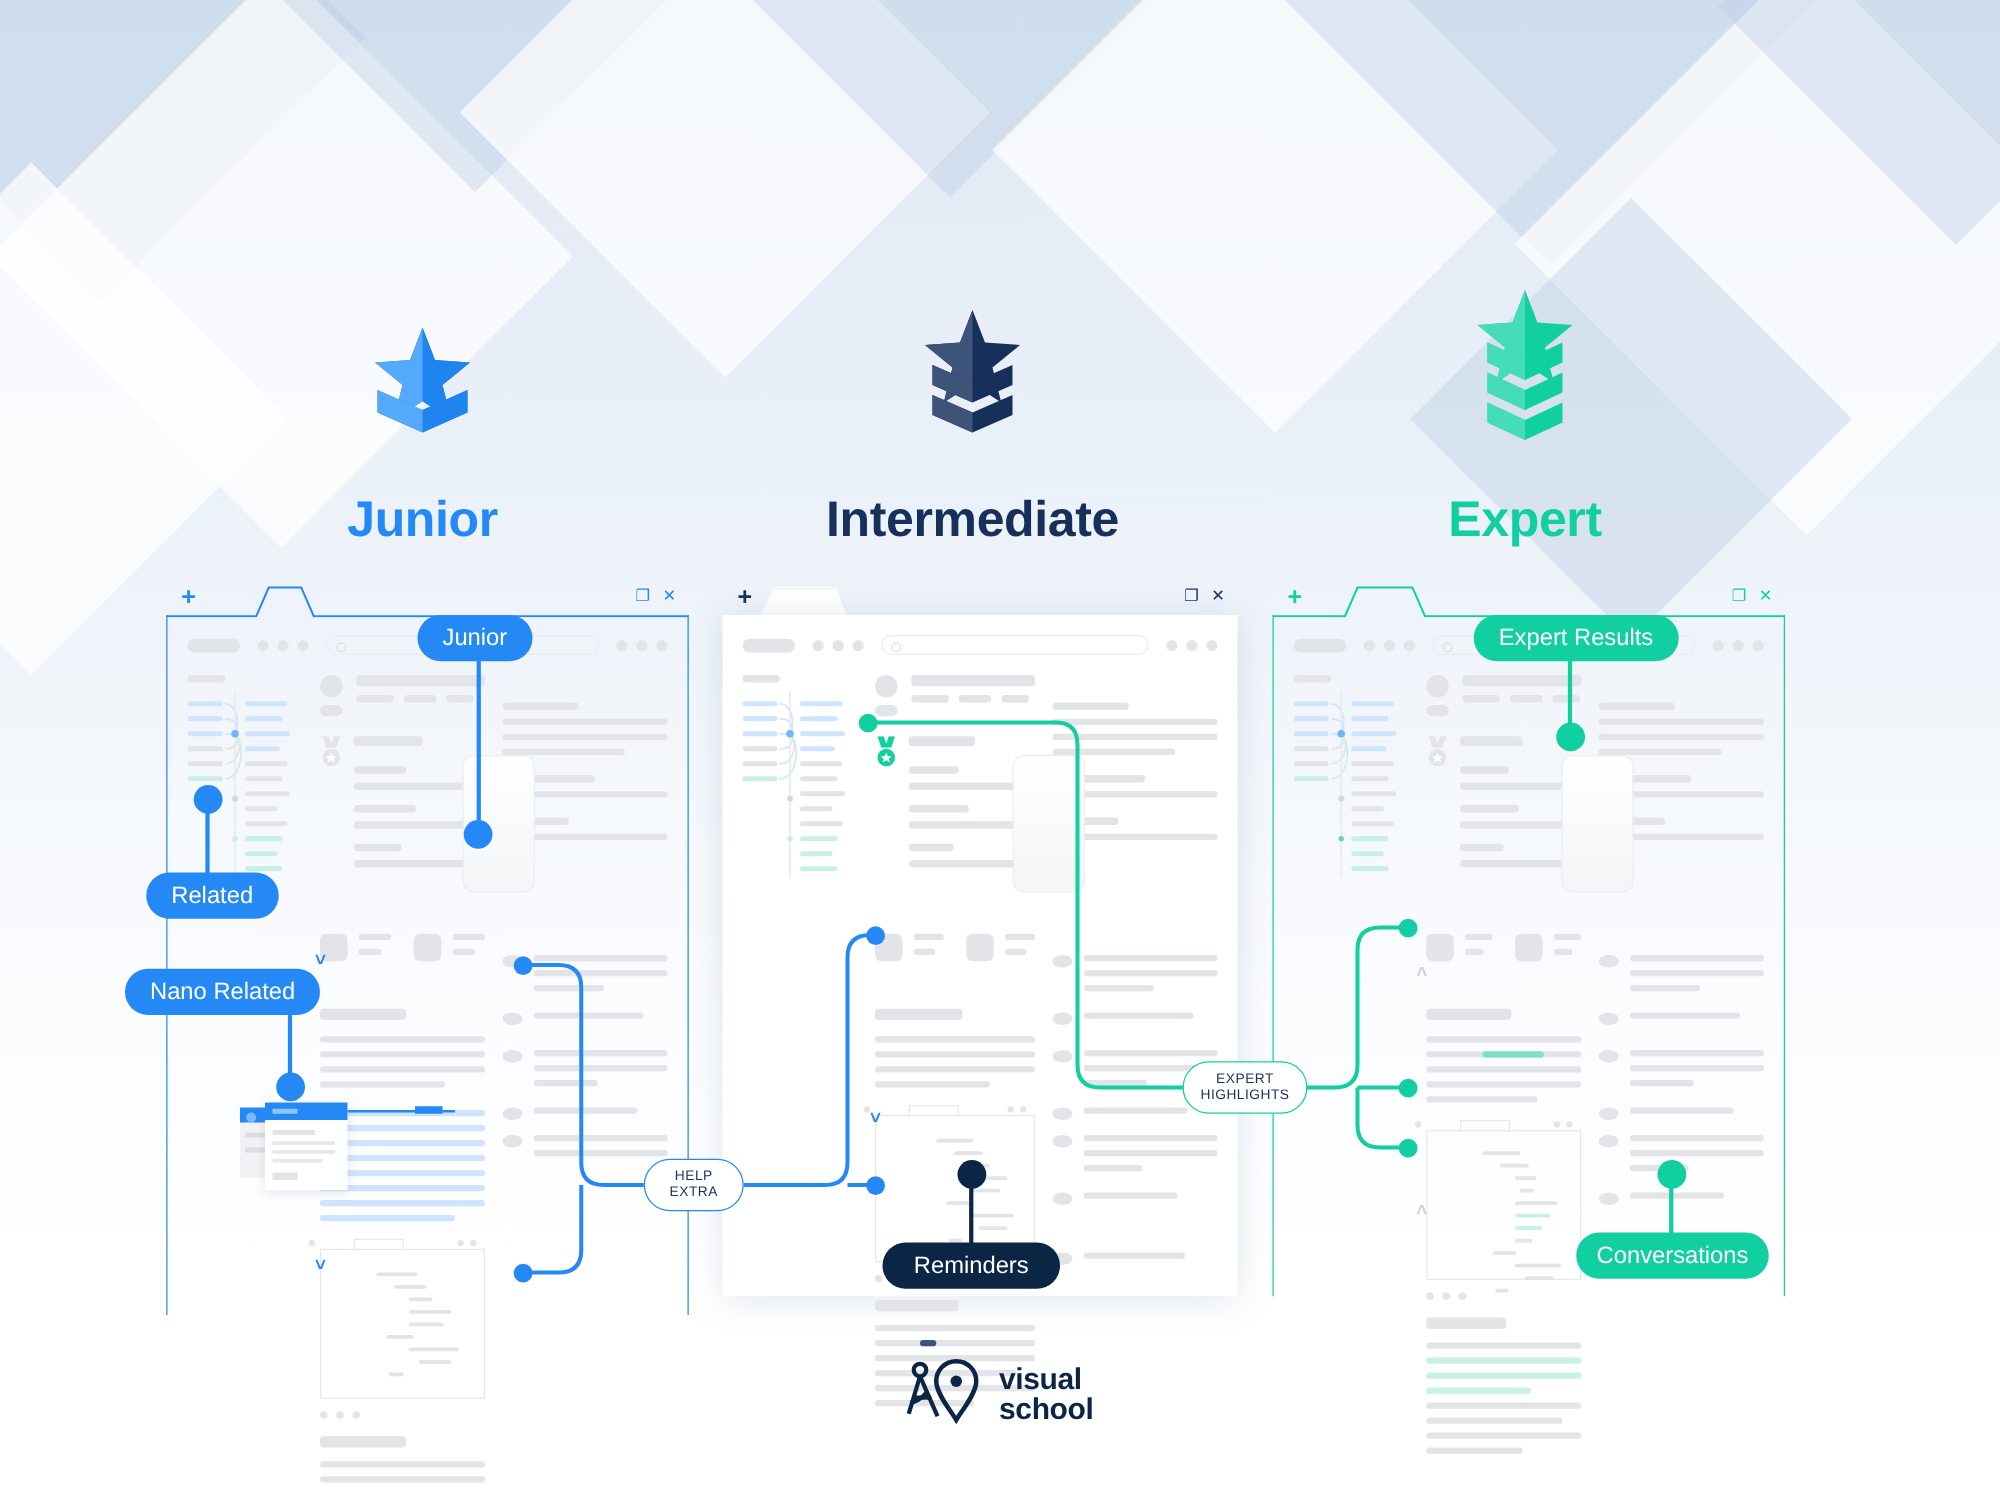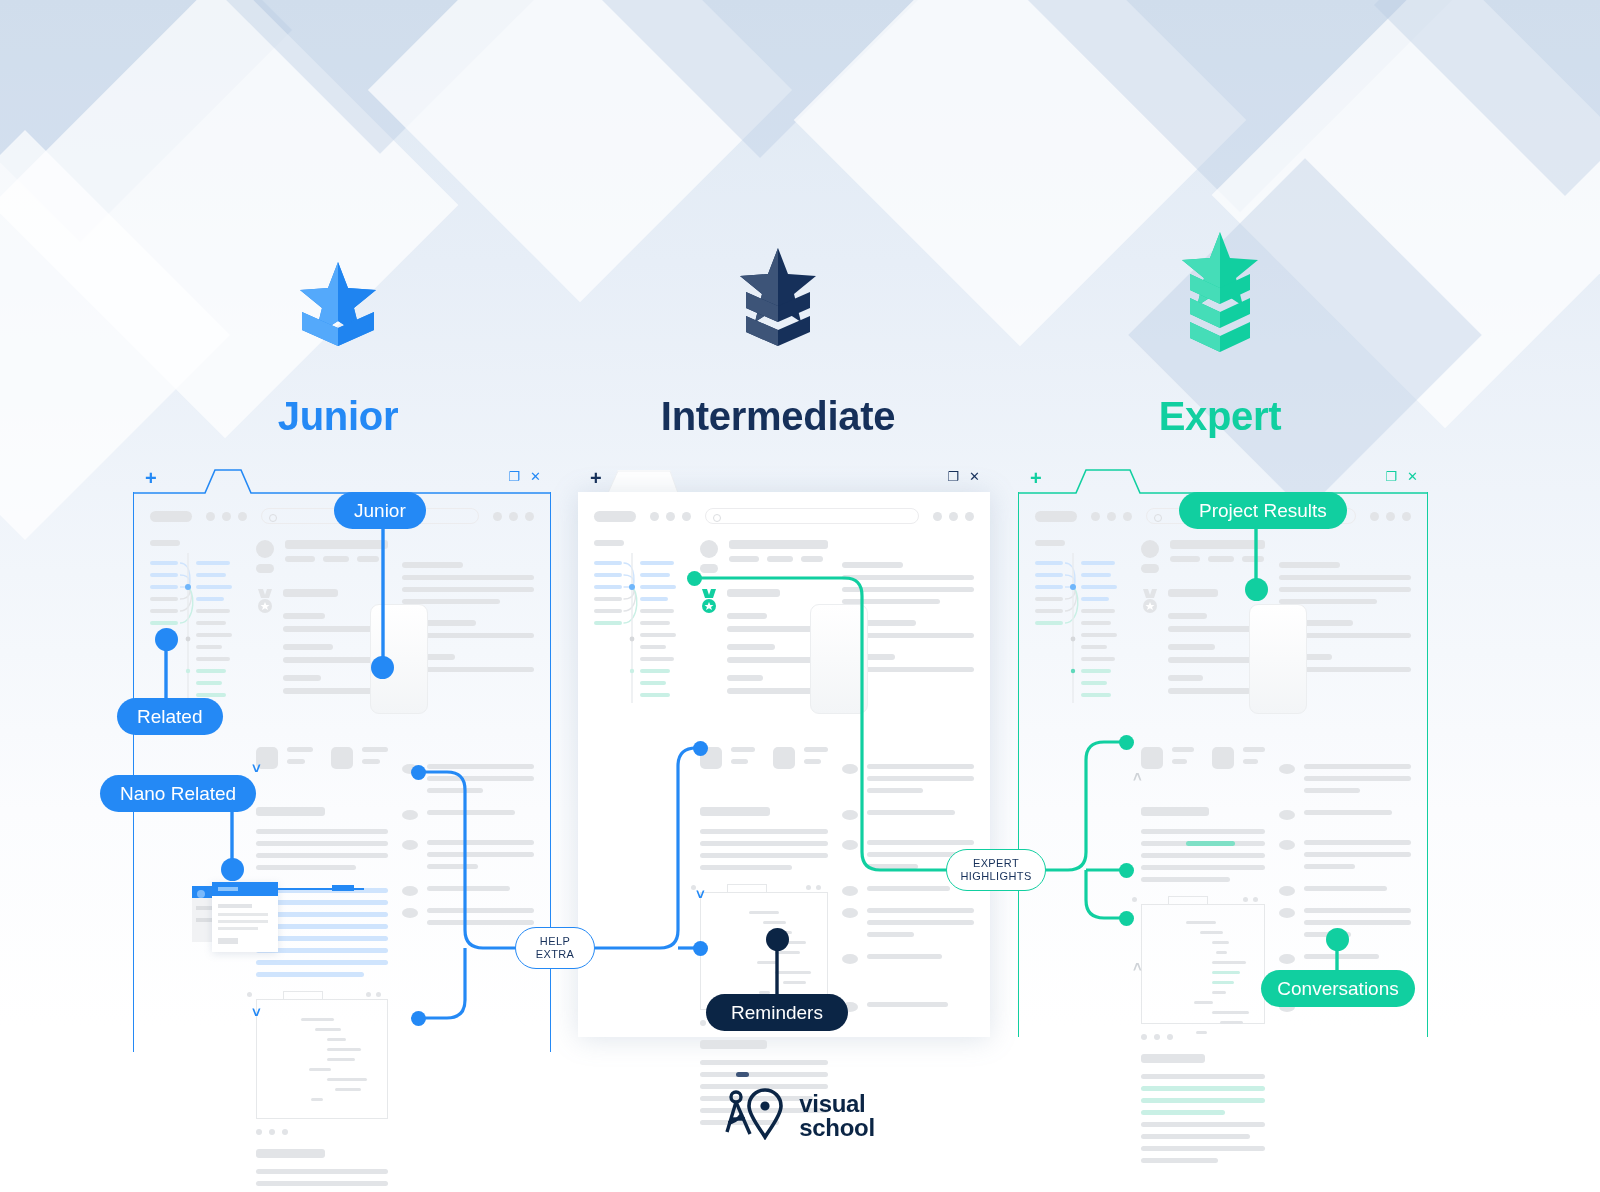--- a/index.html
+++ b/index.html
@@ -909,33 +909,33 @@
   <div class="pill blue" style="left:100px;top:305px;">
       <span>Nano Related</span>
     </div>
 
   <div class="pill ghost-blue" style="left:515px;top:457px;width:80px;">
     <span>HELP</span>
     <span>EXTRA</span>
   </div>
 
   <div class="pill teal" style="left:1179px;top:22px;">
-      <span>Project Results</span>
+      <span>Expert Results</span>
     </div>
 
   <div class="pill navy" style="left:706px;top:524px;width:142px;">
       <span>Reminders</span>
     </div>
 
   <div class="pill ghost-teal" style="left:946px;top:379px;width:100px;">
     <span>EXPERT</span>
     <span>HIGHLIGHTS</span>
   </div>
 
-  <div class="pill teal" style="left:1261px;top:500px;width:154px;">
+  <div class="pill teal" style="left:1261px;top:516px;width:154px;">
       <span>Conversations</span>
     </div>
 
 </div>
 
 <div class="logo">
   <span>
     <svg width="62" height="52" viewBox="0 0 62 52">
       <g fill="none" stroke="#0b2545" stroke-width="3.4">
         <circle cx="11" cy="9" r="5"></circle>

